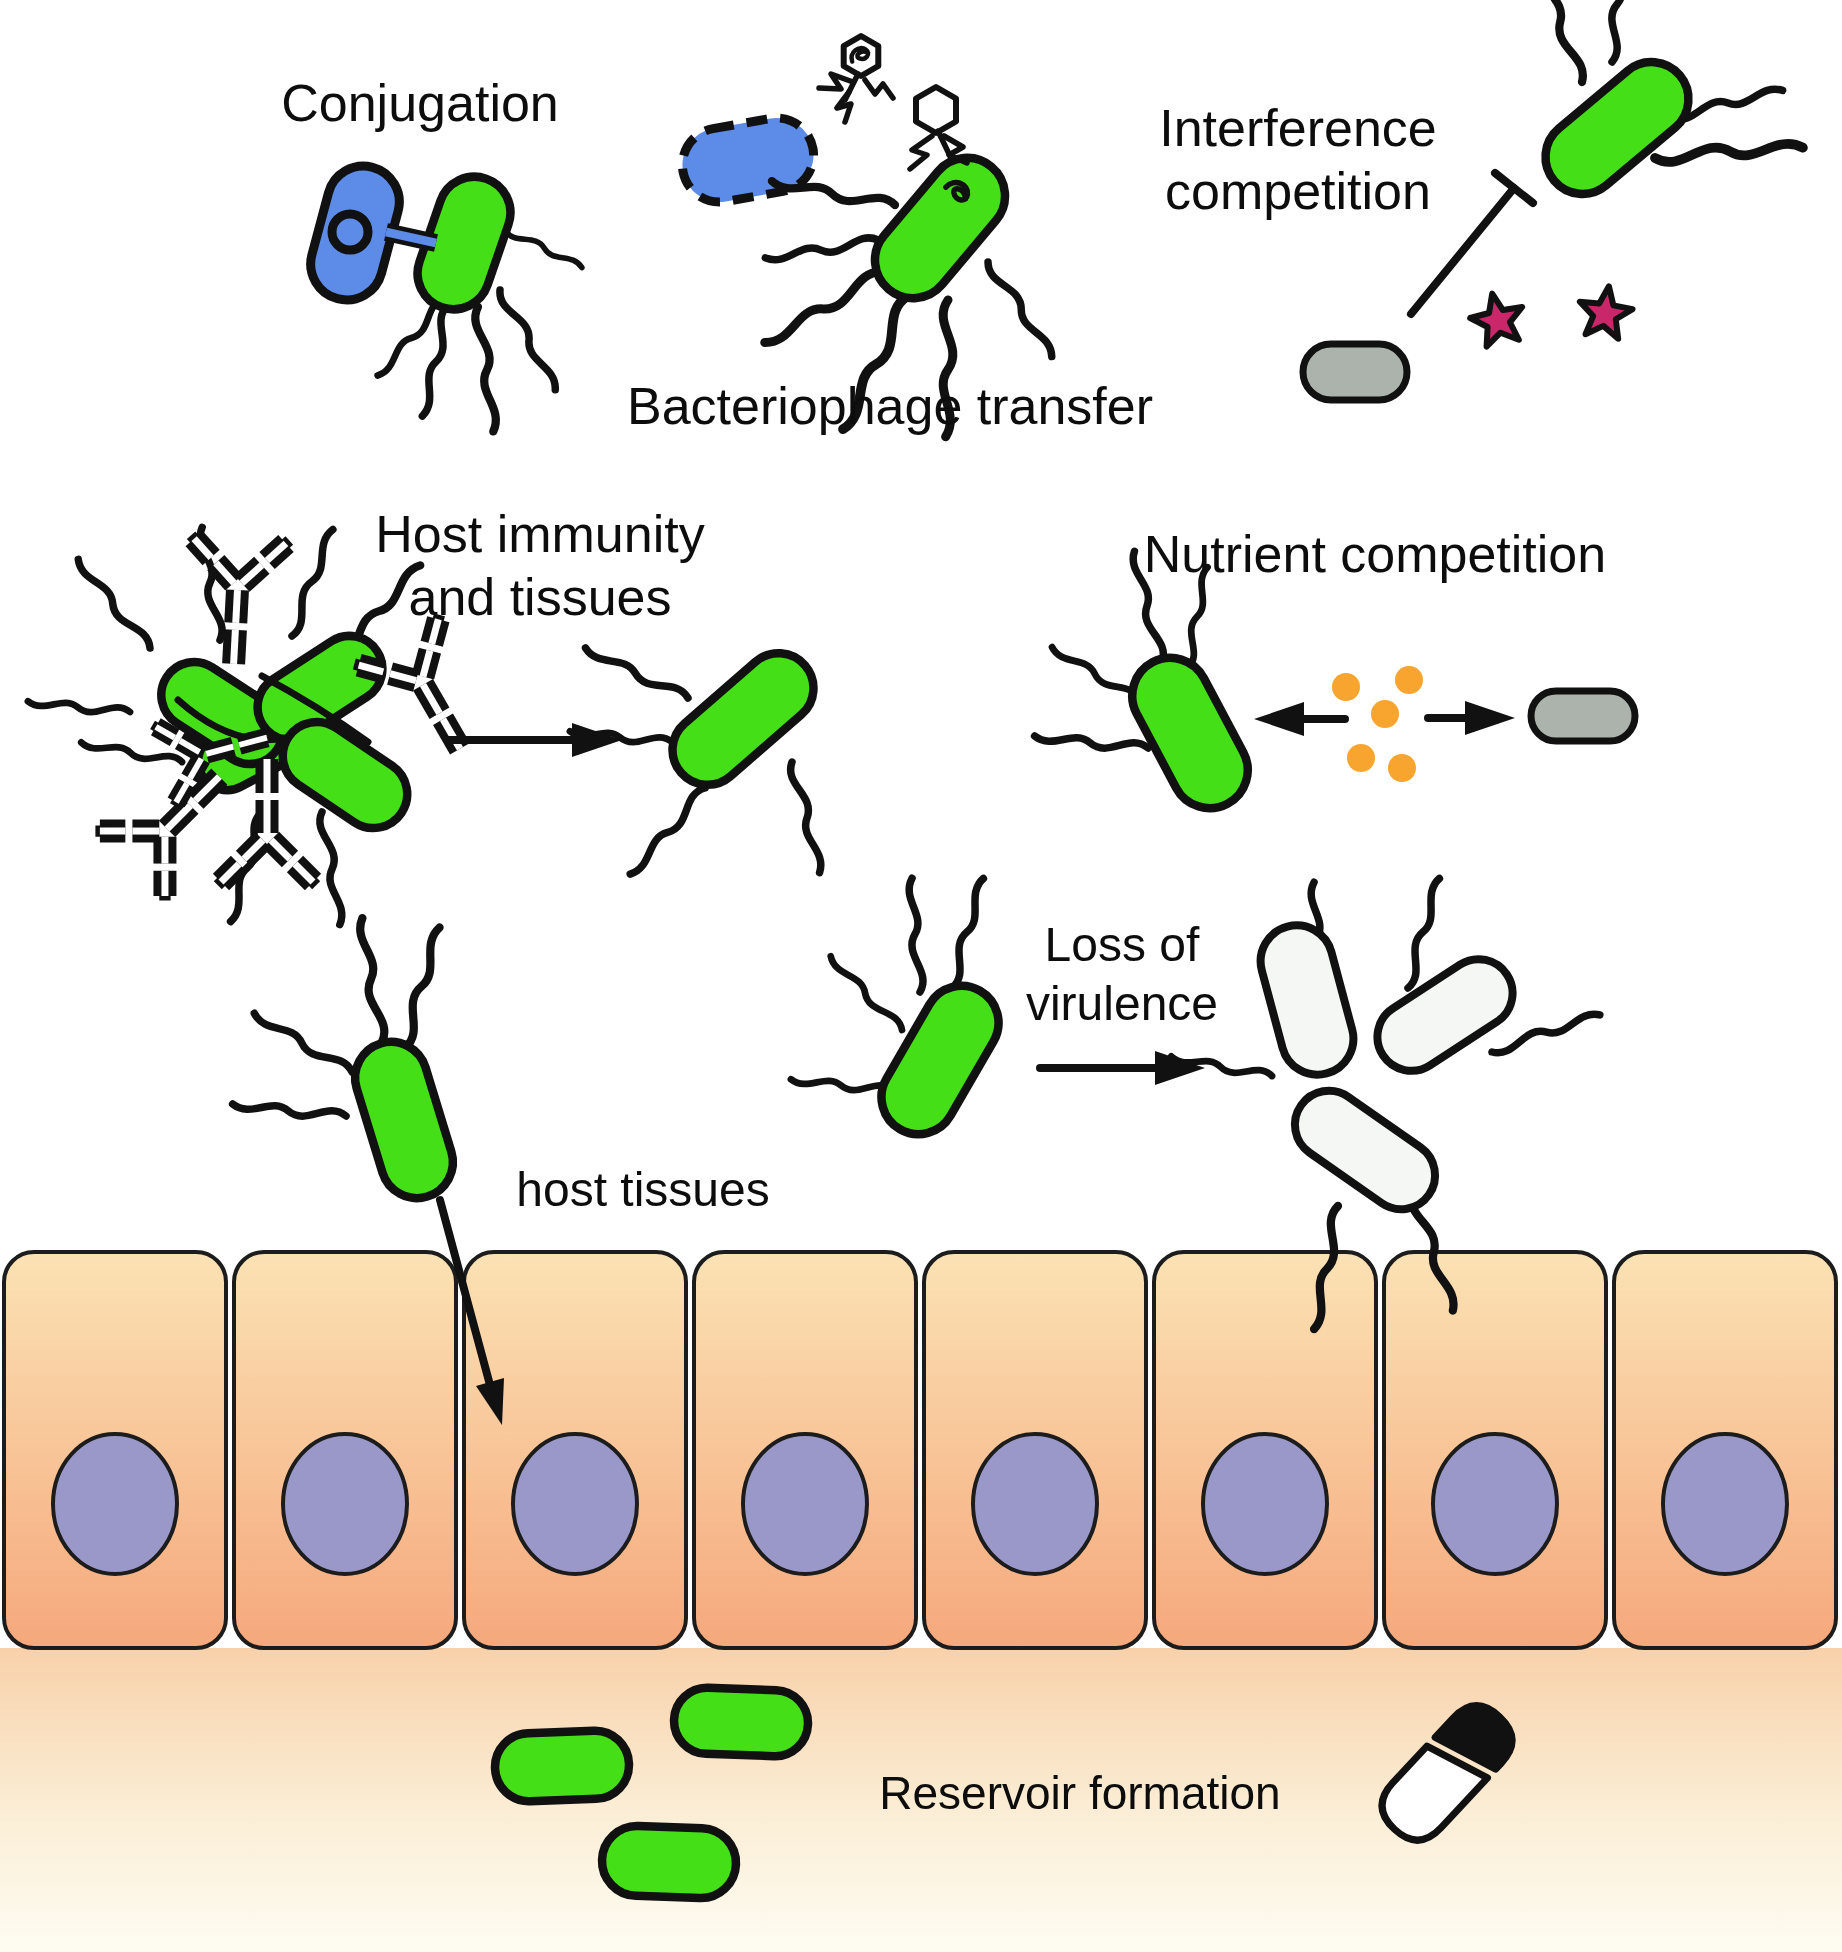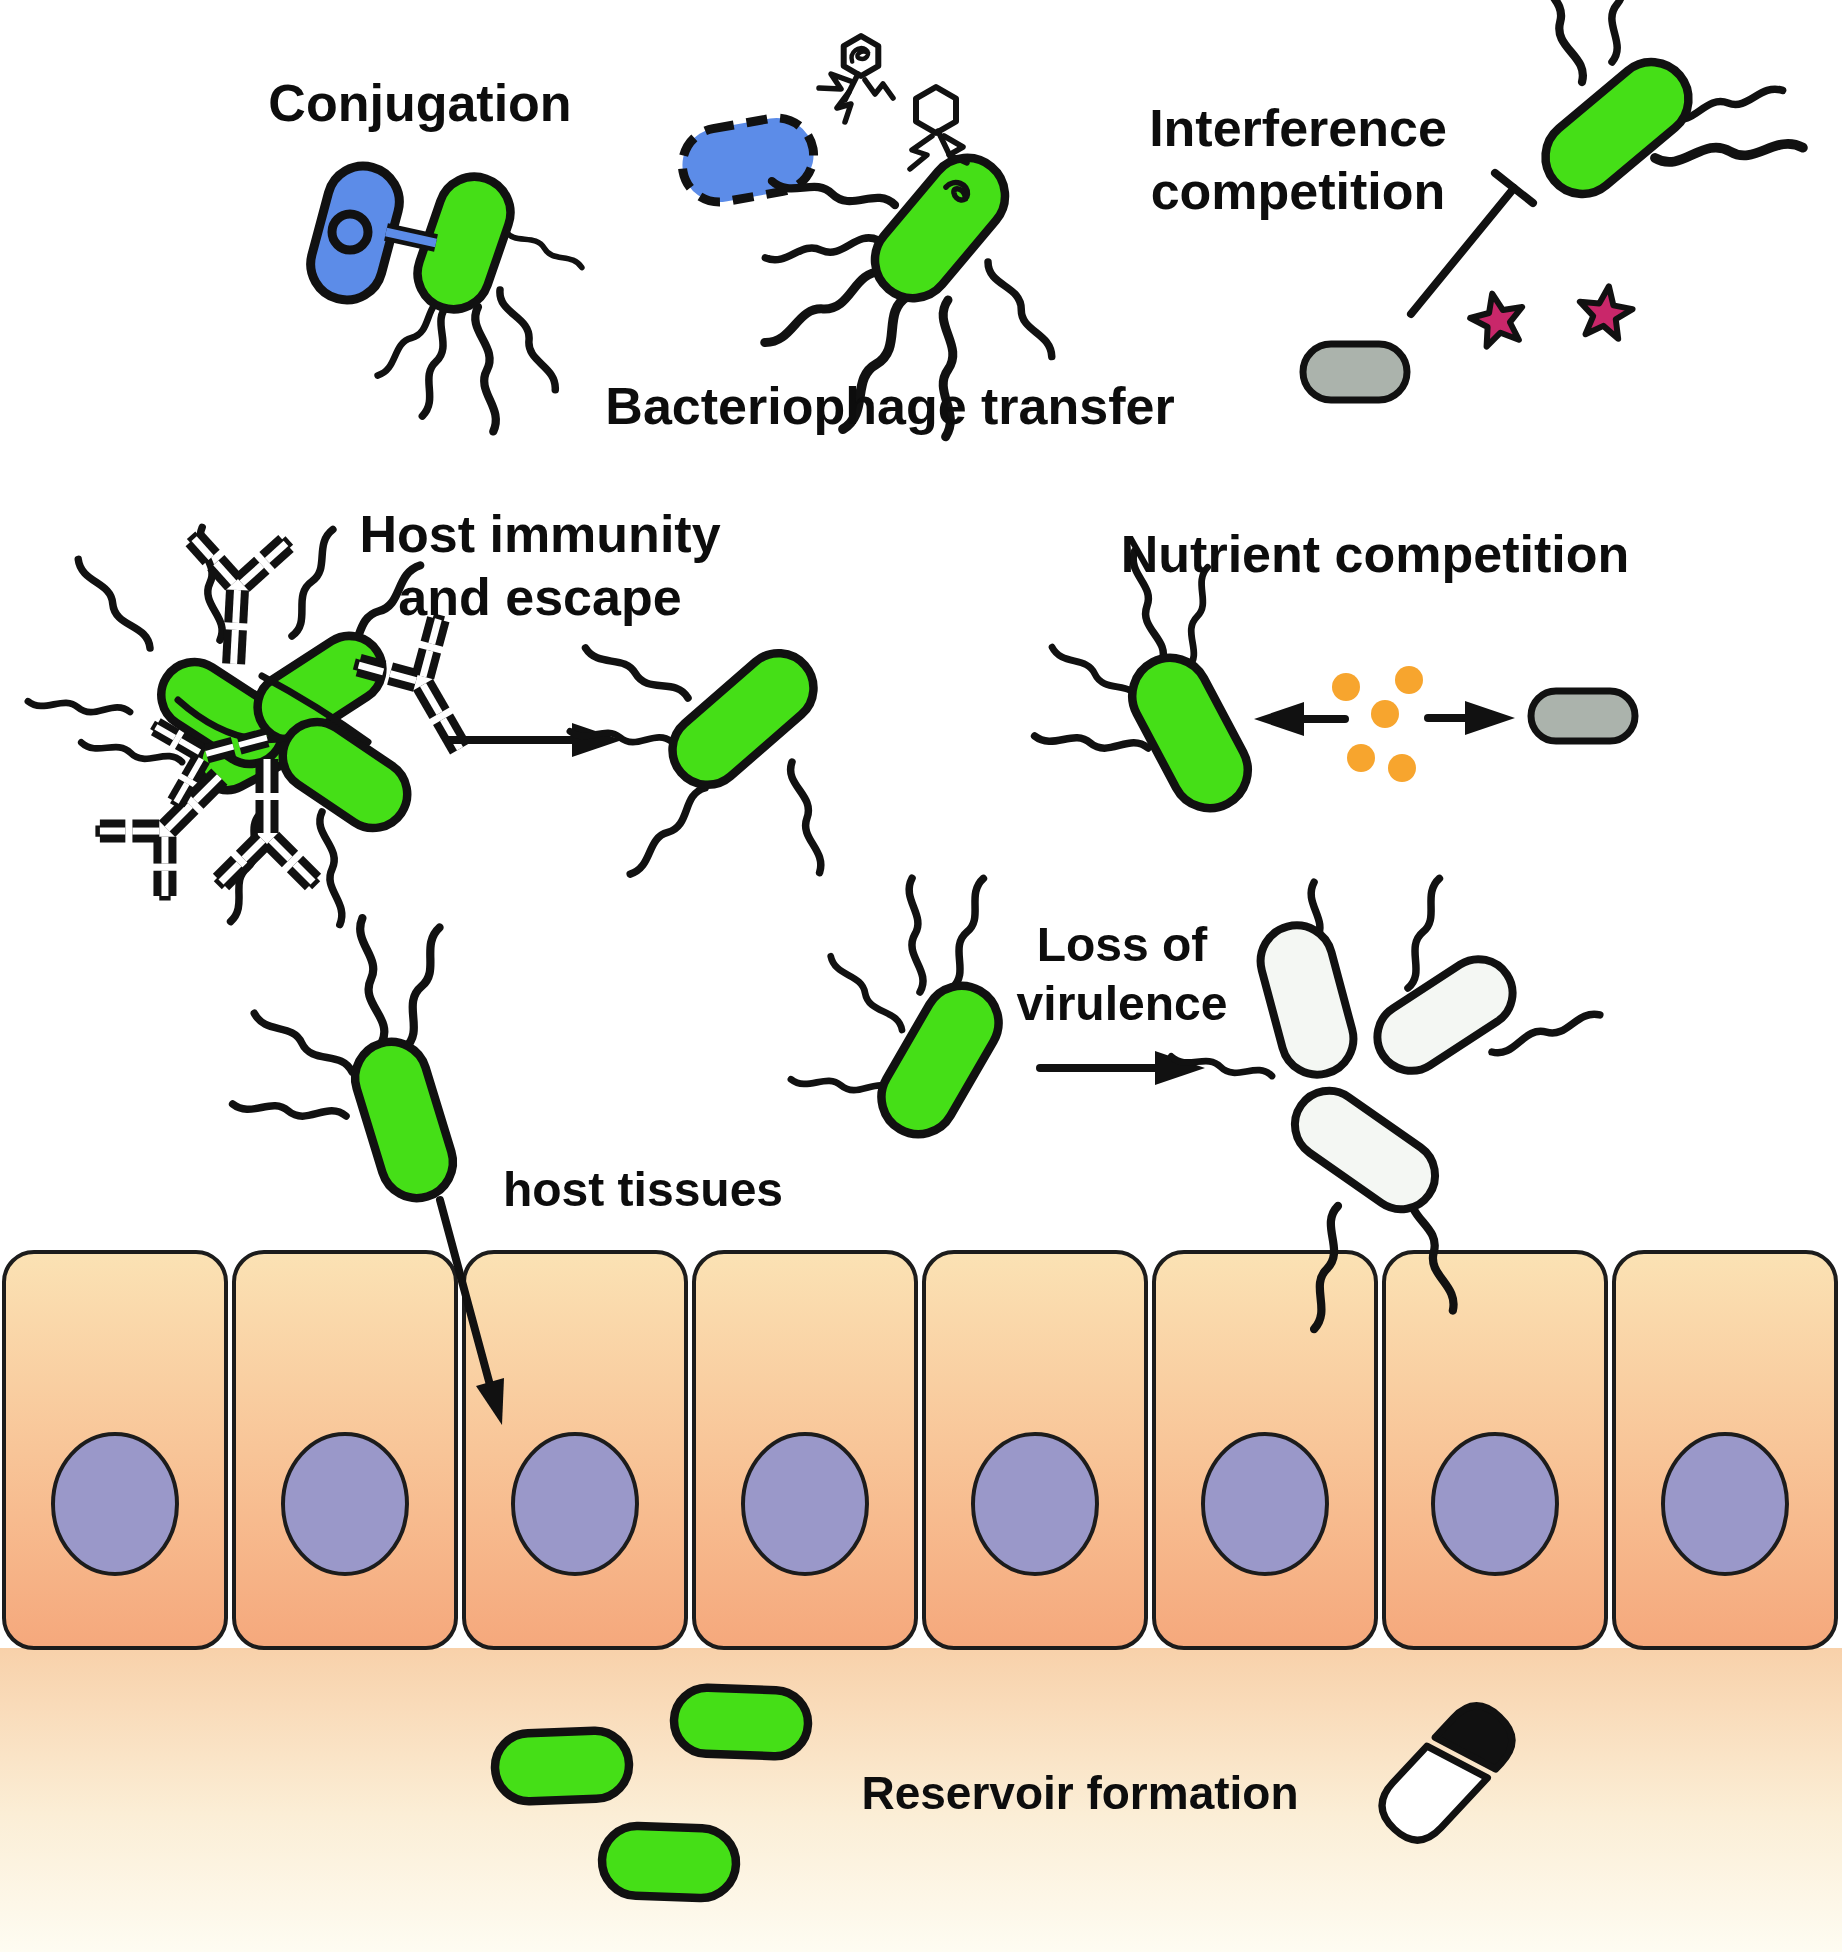--- a/index.html
+++ b/index.html
@@ -1,19 +1,19 @@
 <!DOCTYPE html>
 <html style="--virulent-green: #45DF17; --donor-blue: #5C8CE8; --competitor-gray: #ABB3AC; --toxin-pink: #C9276A; --nutrient-orange: #F7A52E; --avirulent-white: #F4F7F3; --nucleus-purple: #9A98C9; --cell-top: #FBE2B4; --cell-bottom: #F5A87C; --tissue-bg-top: #F8D1AA; --tissue-bg-mid: #FBEED6; --tissue-bg-bottom: #FEFCF2; --outline-black: #111111;"><head>
 <meta charset="utf-8">
 <style>
   html,body{margin:0;padding:0;background:#fff;}
   #stage{position:relative;width:1842px;height:1952px;background:#fff;overflow:hidden;
          font-family:"Liberation Sans",sans-serif;}
   svg{position:absolute;left:0;top:0;}
-  .lbl{position:absolute;transform:translate(-50%,-50%);font-weight:700;color:#0d0d0d;
+  .lbl{position:absolute;transform:translate(-50%,-50%);font-weight:400;color:#0d0d0d;
        text-align:center;white-space:nowrap;line-height:1.22;}
   .f52{font-size:52px;} .f48{font-size:48px;} .f46{font-size:46px;}
   .green{fill:var(--virulent-green);stroke:#111;stroke-width:8.5;}
   .blue{fill:var(--donor-blue);stroke:#111;stroke-width:9;}
   .dashed{stroke-dasharray:21 13;}
   .grayb{fill:var(--competitor-gray);stroke:#111;stroke-width:7;}
   .whiteb{fill:var(--avirulent-white);stroke:#111;stroke-width:8;}
   .fl{stroke:#111;stroke-width:7.5;fill:none;stroke-linecap:round;}
   .thin{stroke:#111;stroke-width:5.5;fill:none;stroke-linecap:round;stroke-linejoin:round;}
   .ph{fill:#fff;stroke:#111;stroke-width:6;stroke-linejoin:round;}
@@ -266,21 +266,21 @@
 </svg>
 
 <div class="lbl f52" style="left:420px;top:104px">Conjugation</div>
 <div class="lbl f52" style="left:890px;top:407px">Bacteriophage transfer</div>
 <div class="lbl f52" style="left:1298px;top:160px">
   <div>Interference</div>
   <div>competition</div>
 </div>
 <div class="lbl f52" style="left:540px;top:566px">
   <div>Host immunity</div>
-  <div>and escape</div>
+  <div>and tissues</div>
 </div>
 <div class="lbl f52" style="left:1375px;top:555px">Nutrient competition</div>
 <div class="lbl f48" style="left:1122px;top:975px">
   <div>Loss of</div>
   <div>virulence</div>
 </div>
 <div class="lbl f48" style="left:643px;top:1190px">
   <div>host tissues</div>
 </div>
 <div class="lbl f46" style="left:1080px;top:1793px">

